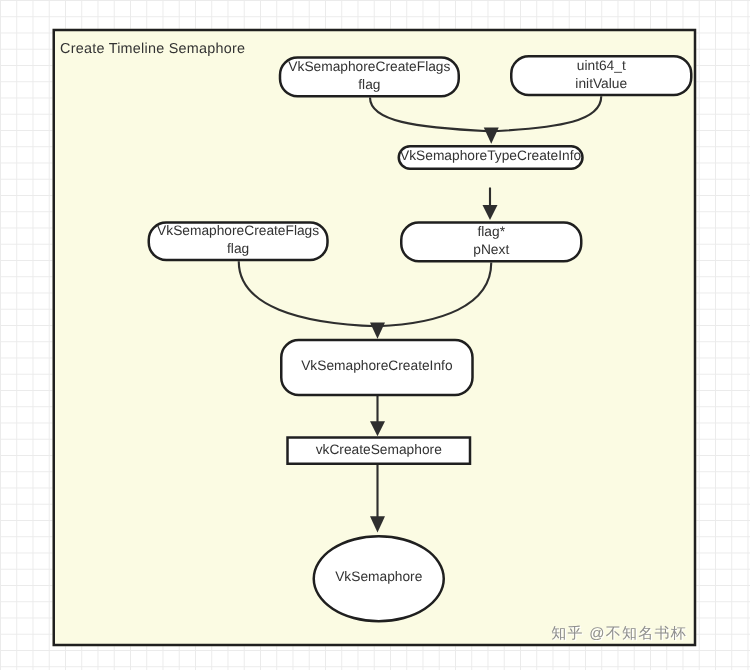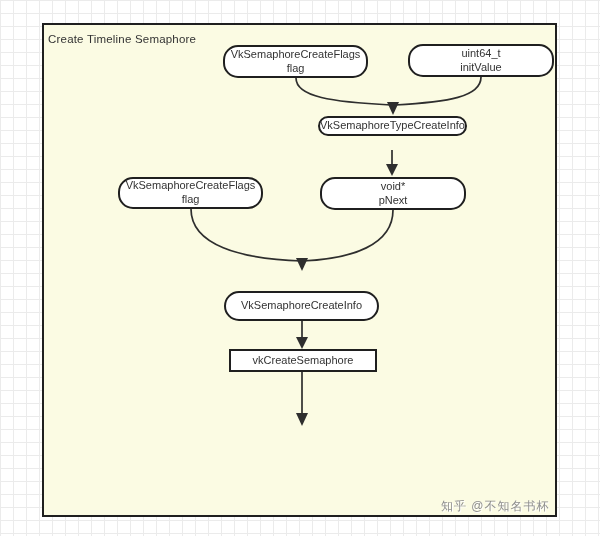--- a/index.html
+++ b/index.html
@@ -94,33 +94,36 @@
   <div class="node pill" style="left:408px;top:44px;width:146px;height:33px;text-align:right;">
     <span>uint64_t</span>
     <span>initValue</span>
   </div>
 
   <div class="node pill" style="left:318px;top:116px;width:149px;height:20px;">
     <span>VkSemaphoreTypeCreateInfo</span>
   </div>
 
   <div class="node pill" style="left:320px;top:177px;width:146px;height:33px;">
-    <span>void*</span>
+    <span>flag*</span>
     <span>pNext</span>
   </div>
 
   <div class="node pill" style="left:118px;top:177px;width:145px;height:32px;">
     <span>VkSemaphoreCreateFlags</span>
     <span>flag</span>
   </div>
 
-  <div class="node pill" style="left:224px;top:291px;width:155px;height:30px;">
+  <div class="node pill" style="left:224px;top:271px;width:155px;height:46px;">
     <span>VkSemaphoreCreateInfo</span>
   </div>
 
   <div class="node sharp" style="left:229px;top:349px;width:148px;height:23px;">
     <span>vkCreateSemaphore</span>
   </div>
 
+  <div class="node ellipse" style="left:250px;top:428px;width:106px;height:70px;">
+    <span>VkSemaphore</span>
+  </div>
 
   <div class="watermark">知乎 @不知名书杯</div>
 
 </div>
 
 </body></html>

